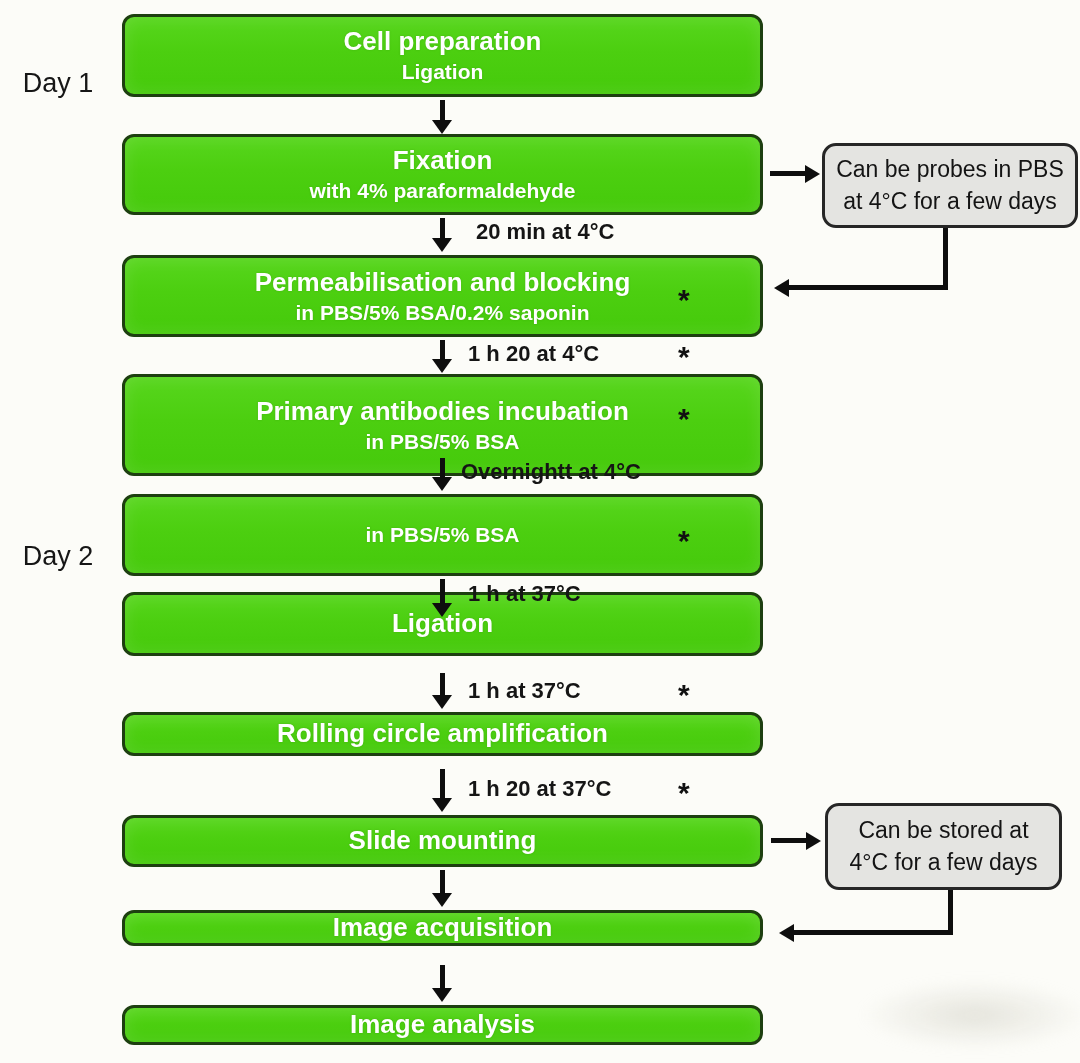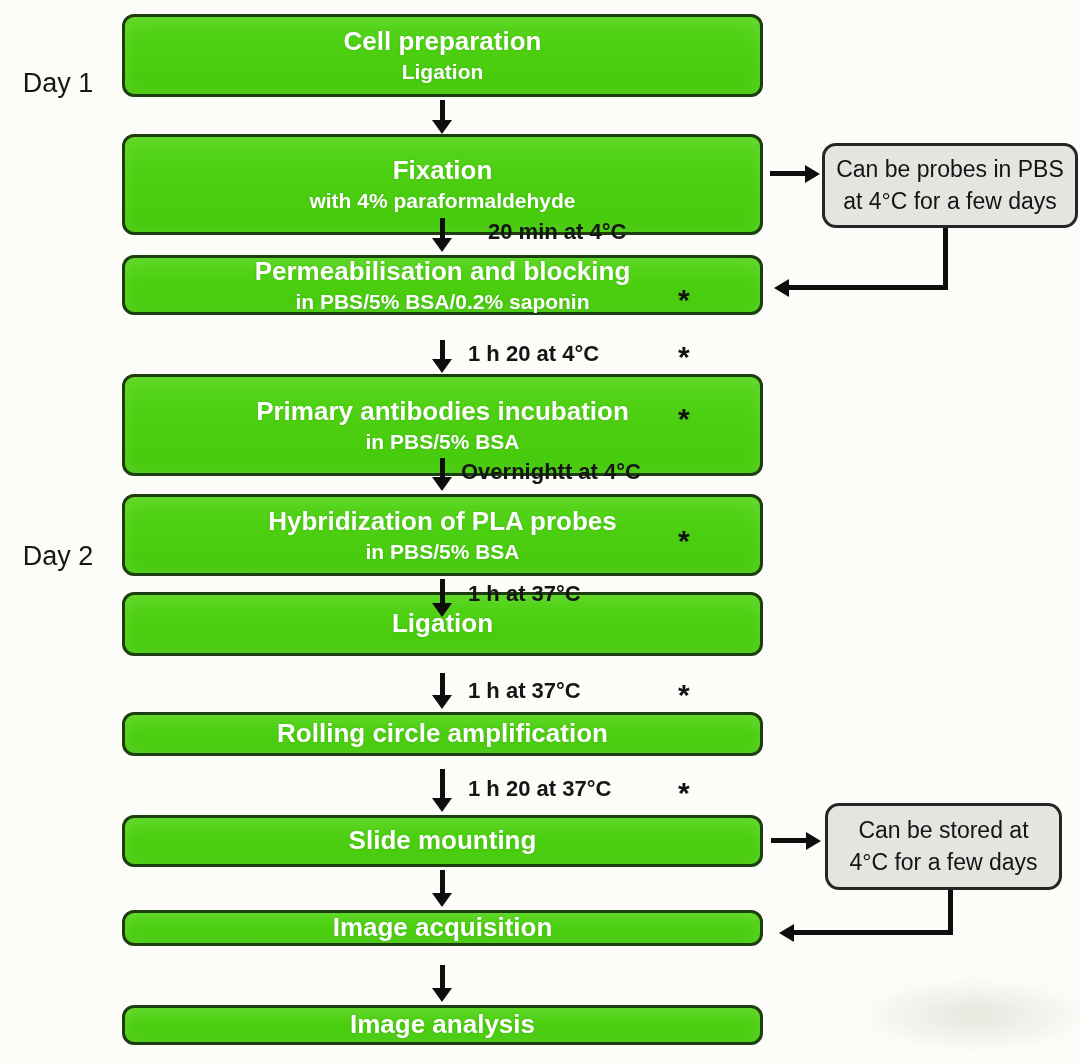--- a/index.html
+++ b/index.html
@@ -50,34 +50,33 @@
 </head>
 <body>
 
 <div class="day" style="left:10px;top:48px">Day 1</div>
 <div class="day" style="left:10px;top:521px">Day 2</div>
 
 <div class="step" style="top:14px;height:83px">
   <div class="st">Cell preparation</div>
   <div class="ss">Ligation</div>
 </div>
-<div class="step" style="top:134px;height:101px">
+<div class="step" style="top:134px;height:81px">
   <div class="st">Fixation</div>
   <div class="ss">with 4% paraformaldehyde</div>
 </div>
-<div class="step" style="top:255px;height:60px">
+<div class="step" style="top:255px;height:82px">
   <div class="st">Permeabilisation and blocking</div>
   <div class="ss">in PBS/5% BSA/0.2% saponin</div>
 </div>
 <div class="step" style="top:374px;height:102px">
   <div class="st">Primary antibodies incubation</div>
   <div class="ss">in PBS/5% BSA</div>
 </div>
 <div class="step" style="top:494px;height:82px">
-  <div class="st">Hybridization of PLA probes</div>
   <div class="ss">in PBS/5% BSA</div>
 </div>
 <div class="step" style="top:592px;height:64px">
   <div class="st">Ligation</div>
 </div>
 <div class="step" style="top:712px;height:44px">
   <div class="st">Rolling circle amplification</div>
 </div>
 <div class="step" style="top:815px;height:52px">
   <div class="st">Slide mounting</div>
@@ -92,21 +91,21 @@
 <div class="varrow" style="left:440px;top:100px;height:21px"></div>
 <div class="varrow" style="left:440px;top:218px;height:21px"></div>
 <div class="varrow" style="left:440px;top:340px;height:20px"></div>
 <div class="varrow" style="left:440px;top:458px;height:20px"></div>
 <div class="varrow" style="left:440px;top:579px;height:25px"></div>
 <div class="varrow" style="left:440px;top:673px;height:23px"></div>
 <div class="varrow" style="left:440px;top:769px;height:30px"></div>
 <div class="varrow" style="left:440px;top:870px;height:24px"></div>
 <div class="varrow" style="left:440px;top:965px;height:24px"></div>
 
-<div class="tl" style="left:488px;top:219px">20 min at 4°C</div>
+<div class="tl" style="left:476px;top:219px">20 min at 4°C</div>
 <div class="tl" style="left:468px;top:341px">1 h 20 at 4°C</div>
 <div class="tl" style="left:461px;top:459px">Overnightt at 4°C</div>
 <div class="tl" style="left:468px;top:581px">1 h at 37°C</div>
 <div class="tl" style="left:468px;top:678px">1 h at 37°C</div>
 <div class="tl" style="left:468px;top:776px">1 h 20 at 37°C</div>
 
 <span class="ast" style="left:678px;top:285px">*</span>
 <span class="ast" style="left:678px;top:342px">*</span>
 <span class="ast" style="left:678px;top:404px">*</span>
 <span class="ast" style="left:678px;top:526px">*</span>

